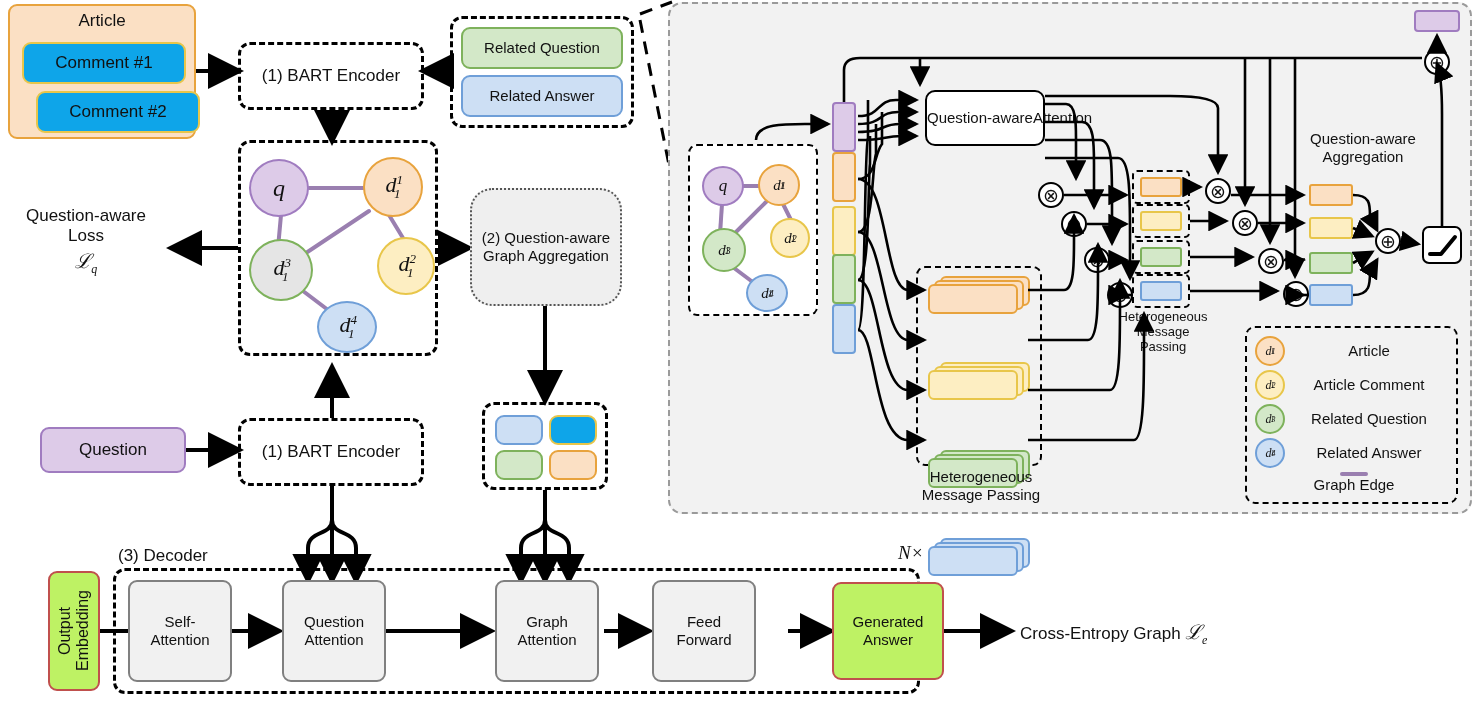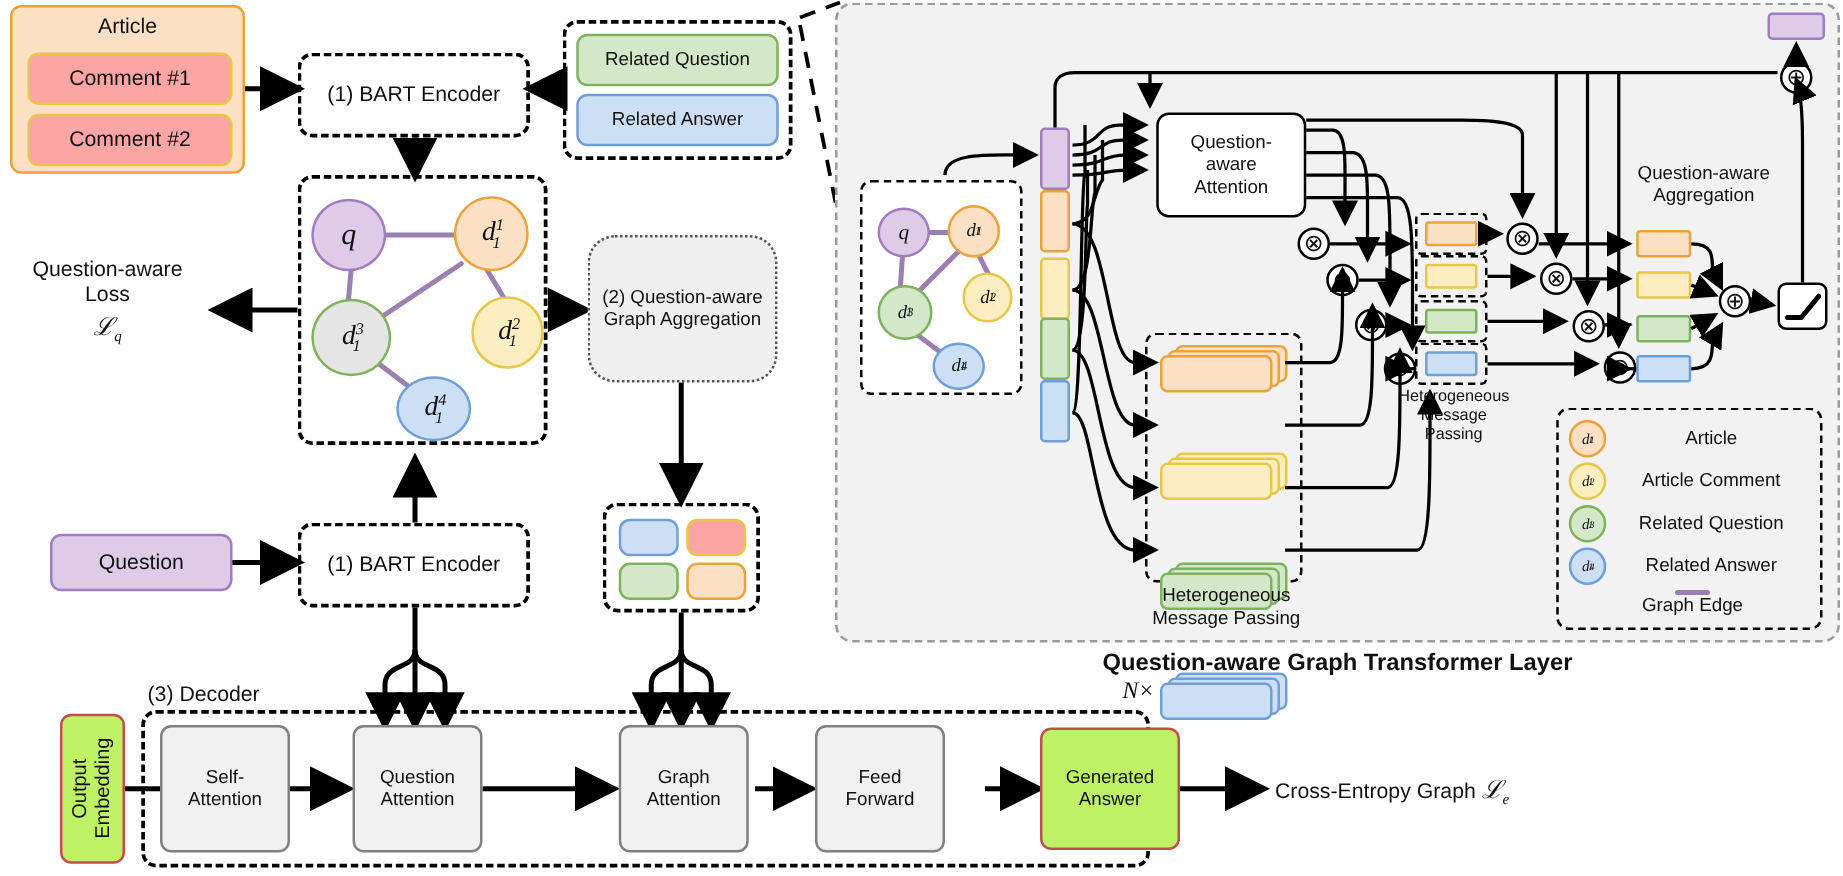--- a/index.html
+++ b/index.html
@@ -15,21 +15,21 @@
   .dashbox{border:3px dashed #000;border-radius:12px;background:transparent;}
   .dashthin{border:2px dashed #000;border-radius:9px;background:transparent;}
   .dotbox{border:2px dotted #555;border-radius:22px;}
 
   .lbl{font-size:17px;line-height:1.2;}
   .lbl-sm{font-size:15px;line-height:1.2;}
   .lbl-xs{font-size:13px;line-height:1.15;}
 
   
   .c-article{background:#fbe0c4;border-color:#e8a33d;}
-  .c-comment{background:#fca5a5;border-color:#e8c64a;}
+  .c-comment{background:#0ea5e9;border-color:#e8c64a;}
   .c-relq{background:#d3e8c8;border-color:#7eb25c;}
   .c-rela{background:#cddff4;border-color:#6f9fd8;}
   .c-question{background:#ddcbe8;border-color:#a07cc0;}
   .c-red{background:#bef264;border-color:#c0504d;}
   .c-grey{background:#f1f1f1;border-color:#808080;}
   .c-white{background:#ffffff;border-color:#000;}
 
   
   .node{border-radius:50%;border-width:2px;border-style:solid;
         display:flex;align-items:center;justify-content:center;
@@ -119,21 +119,21 @@
 
     <g stroke="#000" fill="none" stroke-width="3" stroke-dasharray="13 9">
       <line x1="640" y1="14" x2="672" y2="2"></line>
       <line x1="640" y1="20" x2="676" y2="200"></line>
     </g>
   </svg>
 
   <div class="abs card c-article" style="left:8px;top:4px;width:188px;height:135px;">
     <div class="ctr lbl" style="height:30px;">Article</div>
     <div class="abs card c-comment ctr lbl" style="left:12px;top:36px;width:164px;height:42px;">Comment #1</div>
-    <div class="abs card c-comment ctr lbl" style="left:12px;top:85px;width:164px;height:42px;">Comment #2</div>
+    <div class="abs card c-comment ctr lbl" style="left:26px;top:85px;width:164px;height:42px;">Comment #2</div>
   </div>
 
   <div class="abs dashbox ctr lbl" style="left:238px;top:42px;width:186px;height:68px;">(1) BART Encoder</div>
 
   <div class="abs dashbox" style="left:450px;top:16px;width:184px;height:112px;">
     <div class="abs card c-relq ctr lbl-sm" style="left:8px;top:8px;width:162px;height:42px;">Related Question</div>
     <div class="abs card c-rela ctr lbl-sm" style="left:8px;top:56px;width:162px;height:42px;">Related Answer</div>
   </div>
 
   <div class="abs dashbox" style="left:238px;top:140px;width:200px;height:216px;">
@@ -248,21 +248,21 @@
       <div class="abs node" style="left:56px;top:128px;width:42px;height:38px;background:#cddff4;border-color:#6f9fd8;font-size:15px;">
         d<sup style="font-size:10px">4</sup><sub style="font-size:10px;margin-left:-6px">1</sub></div>
     </div>
 
     <div class="abs vblock" style="left:162px;top:98px;width:24px;height:50px;background:#ddcbe8;border-color:#a07cc0;"></div>
     <div class="abs vblock" style="left:162px;top:148px;width:24px;height:50px;background:#fbe0c4;border-color:#e8a33d;"></div>
     <div class="abs vblock" style="left:162px;top:202px;width:24px;height:50px;background:#fdeec2;border-color:#e8c64a;"></div>
     <div class="abs vblock" style="left:162px;top:250px;width:24px;height:50px;background:#d3e8c8;border-color:#7eb25c;"></div>
     <div class="abs vblock" style="left:162px;top:300px;width:24px;height:50px;background:#cddff4;border-color:#6f9fd8;"></div>
 
-    <div class="abs card c-white ctr" style="left:255px;top:86px;width:120px;height:84px;flex-direction:column;border-radius:10px;">
+    <div class="abs card c-white ctr" style="left:255px;top:86px;width:120px;height:56px;flex-direction:row;border-radius:10px;justify-content:space-between;">
       <div class="lbl-sm">Question-</div>
       <div class="lbl-sm">aware</div>
       <div class="lbl-sm">Attention</div>
     </div>
 
     <div class="abs dashthin" style="left:246px;top:262px;width:126px;height:200px;"></div>
 
     <div class="abs stack" style="left:258px;top:272px;width:100px;height:38px;">
       <div style="left:12px;top:0;width:86px;height:26px;background:#fbe0c4;border-color:#e8a33d;"></div>
       <div style="left:6px;top:4px;width:86px;height:26px;background:#fbe0c4;border-color:#e8a33d;"></div>
@@ -451,15 +451,14 @@
         <div class="lbl-sm" style="flex:1;text-align:center;">Related Answer</div>
       </div>
       <div class="abs" style="left:8px;top:144px;width:198px;height:26px;display:flex;align-items:center;flex-direction:column;">
         <div style="width:28px;height:4px;background:#9a7fb0;border-radius:2px;margin-left:0px;"></div>
         <div class="lbl-sm" style="flex:1;text-align:center;">Graph Edge</div>
       </div>
     </div>
 
   </div>
 
-  <div class="abs title-b" style="left:668px;top:520px;width:804px;text-align:center;">Question-aware Graph Transformer Layer</div>
 
 </div>
 
 </body></html>

